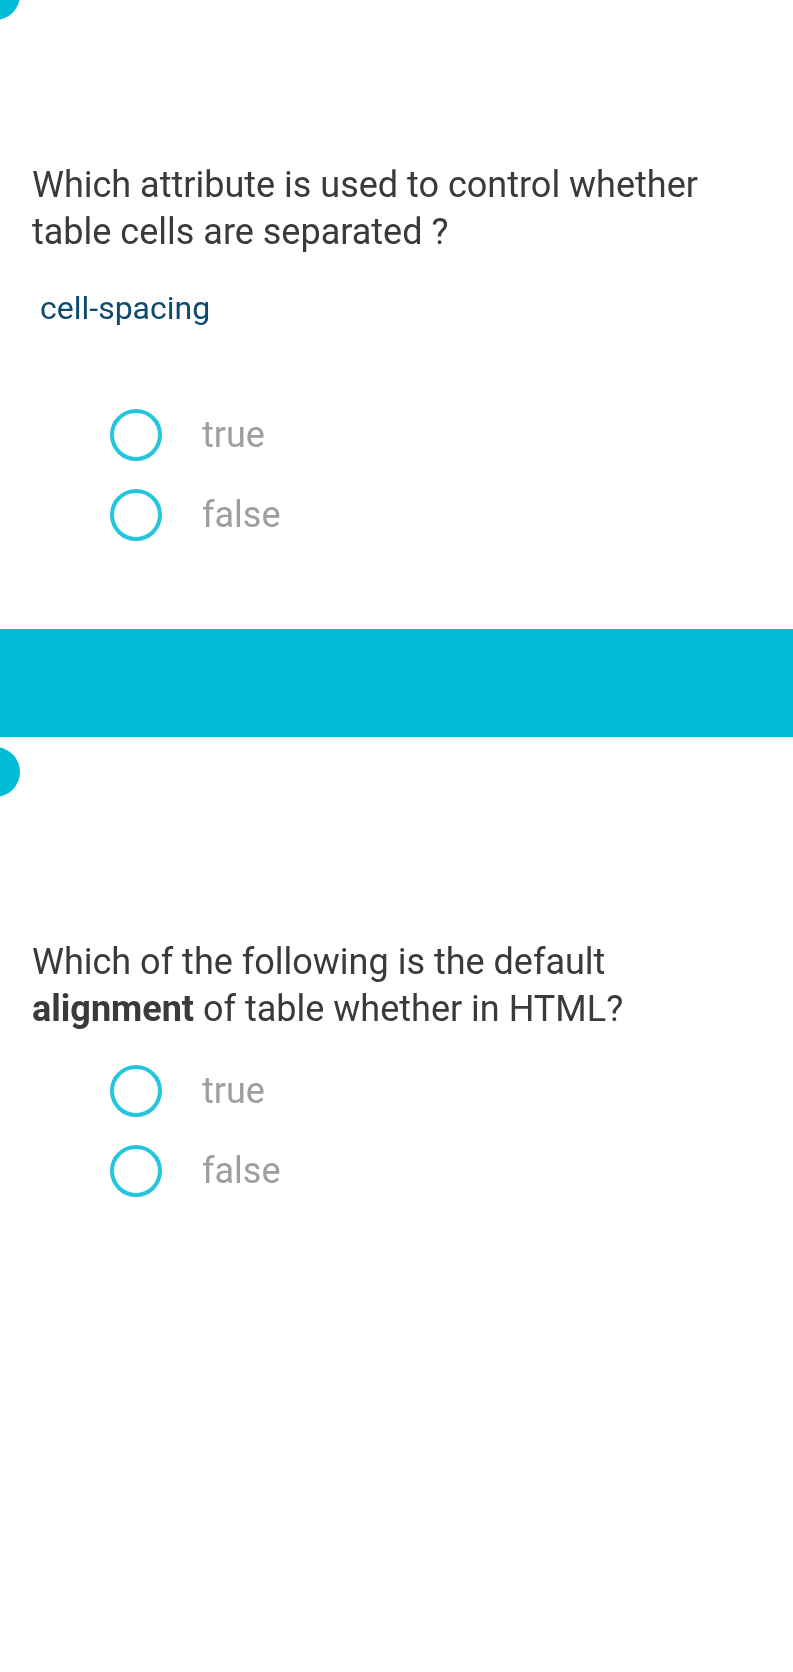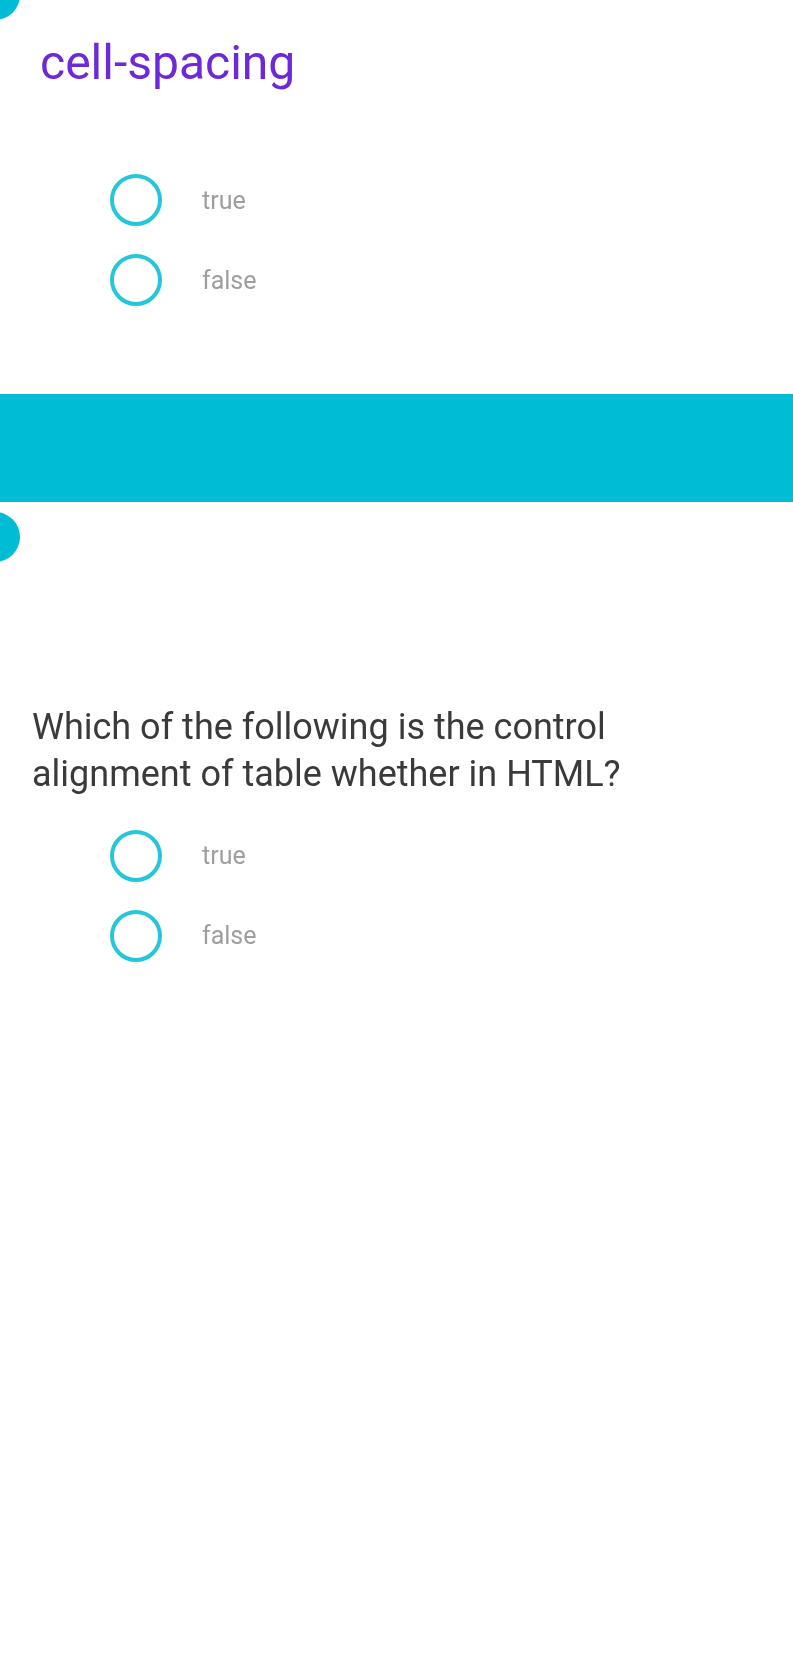--- a/index.html
+++ b/index.html
@@ -28,25 +28,25 @@
     padding: 32px 32px 40px 32px;
   }
   .question-text {
     font-size: 36px;
     color: #3a3a3a;
     line-height: 1.3;
     margin-bottom: 32px;
     margin-top: 130px;
   }
   .question-text .bold {
-    font-weight: 400;
+    font-weight: 700;
   }
   .answer-text {
-    font-size: 48px;
-    color: #6d28d9;
+    font-size: 32px;
+    color: #0c4a6e;
     line-height: 1.3;
     margin-left: 8px;
     margin-bottom: 80px;
   }
   .options {
     padding-left: 78px;
   }
   .option {
     display: flex;
     align-items: center;
@@ -55,21 +55,21 @@
     cursor: pointer;
   }
   .radio {
     width: 52px;
     height: 52px;
     border: 4px solid #26c6da;
     border-radius: 50%;
     flex-shrink: 0;
   }
   .option-label {
-    font-size: 25px;
+    font-size: 36px;
     color: #9e9e9e;
   }
   .divider-band {
     width: 100%;
     height: 108px;
     background: #00bcd4;
     margin-top: 20px;
   }
   .second-circle {
     position: absolute;
@@ -83,39 +83,40 @@
   .block2 .question-text {
     margin-top: 170px;
   }
 </style>
 </head>
 <body>
 
 <div class="top-circle"></div>
 
 <div class="question-block block1">
+  <div class="question-text">Which attribute is used to control whether table cells are separated ?</div>
   <div class="answer-text">cell-spacing</div>
   <div class="options">
     <div class="option">
       <div class="radio"></div>
       <div class="option-label">true</div>
     </div>
     <div class="option">
       <div class="radio"></div>
       <div class="option-label">false</div>
     </div>
   </div>
 </div>
 
 <div class="divider-band"></div>
 <div class="second-circle"></div>
 
 <div class="question-block block2">
   <div class="question-text">
-    <span>Which of the following is the control </span><span class="bold">alignment</span><span> of table whether in HTML?</span>
+    <span>Which of the following is the default </span><span class="bold">alignment</span><span> of table whether in HTML?</span>
   </div>
   <div class="options">
     <div class="option">
       <div class="radio"></div>
       <div class="option-label">true</div>
     </div>
     <div class="option">
       <div class="radio"></div>
       <div class="option-label">false</div>
     </div>

